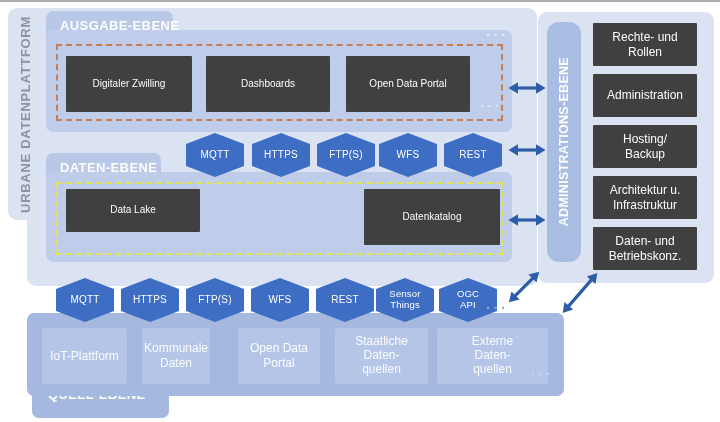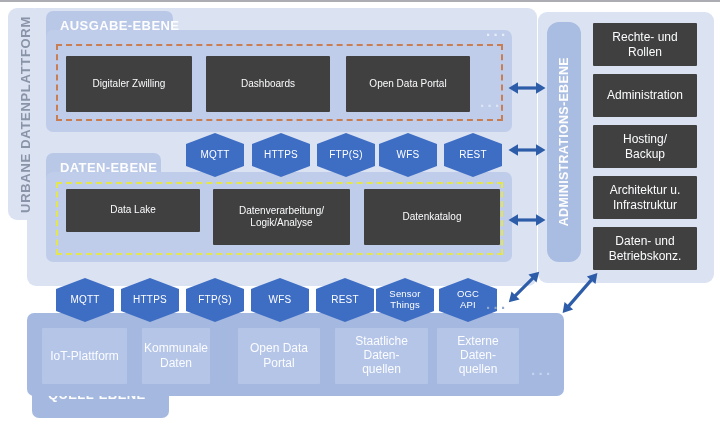--- a/index.html
+++ b/index.html
@@ -64,22 +64,20 @@
   <div class="hex" style="left:317px;top:133px;">FTP(S)</div>
   <div class="hex" style="left:379px;top:133px;">WFS</div>
   <div class="hex" style="left:444px;top:133px;">REST</div>
 
   <div class="tab-mid" style="left:46px;top:153px;width:115px;height:28px;">
     <span class="tab-label">DATEN-EBENE</span>
   </div>
   <div class="panel-mid" style="left:46px;top:172px;width:466px;height:90px;"></div>
   <div class="frame frame-yellow" style="left:56px;top:182px;width:443px;height:69px;"></div>
   <div class="box box-dark" style="left:66px;top:189px;width:134px;height:43px;">Data Lake</div>
-  <div class="box box-dark" style="left:213px;top:189px;width:137px;height:56px;">Datenverarbeitung/
-Logik/Analyse</div>
   <div class="box box-dark" style="left:364px;top:189px;width:136px;height:56px;">Datenkatalog</div>
 
   <div class="admin-bar">
     <span class="admin-bar-label vtext">ADMINISTRATIONS-EBENE</span>
   </div>
   <div class="box box-dark" style="left:593px;top:23px;width:104px;height:43px;font-size:12px;">Rechte- und
 Rollen</div>
   <div class="box box-dark" style="left:593px;top:74px;width:104px;height:43px;font-size:12px;">Administration</div>
   <div class="box box-dark" style="left:593px;top:125px;width:104px;height:43px;font-size:12px;">Hosting/
 Backup</div>
@@ -130,21 +128,21 @@
   </div>
   <div style="position:absolute;left:27px;top:313px;width:537px;height:83px;background:#a5b9e0;border-radius:7px;z-index:1;"></div>
   <div class="box box-quell" style="left:42px;top:328px;width:85px;height:56px;font-size:12px;">IoT-Plattform</div>
   <div class="box box-quell" style="left:142px;top:328px;width:68px;height:56px;font-size:12px;">Kommunale
 Daten</div>
   <div class="box box-quell" style="left:238px;top:328px;width:82px;height:56px;font-size:12px;">Open Data
 Portal</div>
   <div class="box box-quell" style="left:335px;top:328px;width:93px;height:56px;font-size:12px;line-height:1.15;">Staatliche
 Daten-
 quellen</div>
-  <div class="box box-quell" style="left:437px;top:328px;width:82px;height:56px;font-size:12px;line-height:1.15;">Externe
+  <div class="box box-quell" style="left:437px;top:328px;width:111px;height:56px;font-size:12px;line-height:1.15;">Externe
 Daten-
 quellen</div>
   <div class="dots" style="left:531px;top:369px;color:#c6d3ee;">···</div>
 
   <div class="hex" style="left:56px;top:278px;">MQTT</div>
   <div class="hex" style="left:121px;top:278px;">HTTPS</div>
   <div class="hex" style="left:186px;top:278px;">FTP(S)</div>
   <div class="hex" style="left:251px;top:278px;">WFS</div>
   <div class="hex" style="left:316px;top:278px;">REST</div>
   <div class="hex" style="left:376px;top:278px;font-size:9.5px;">Sensor

